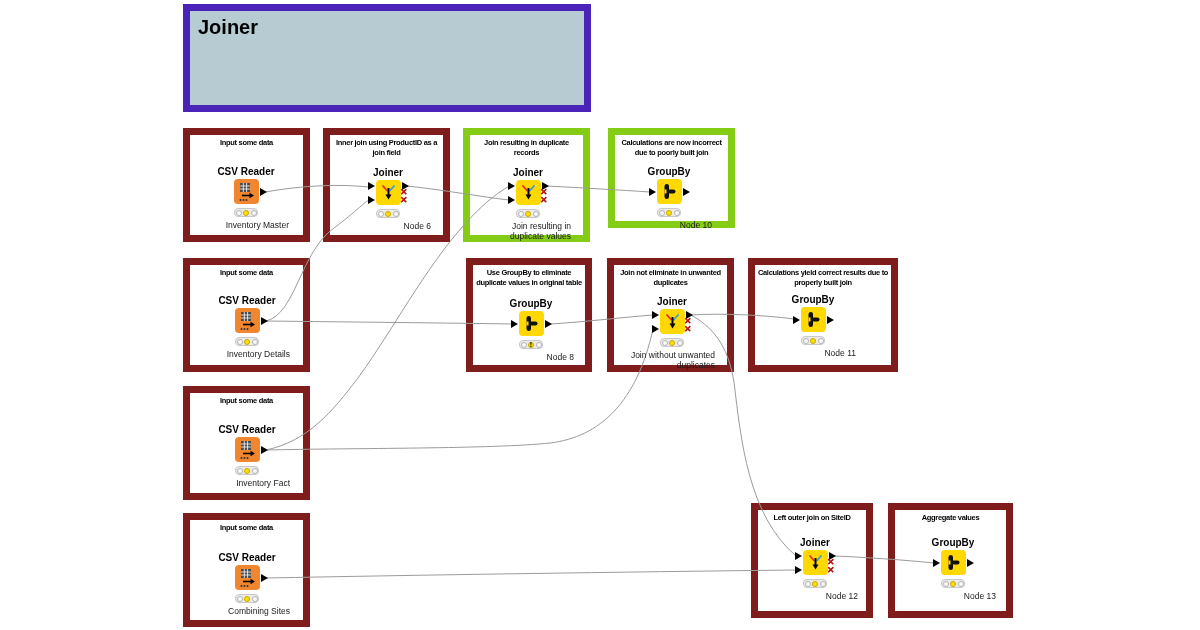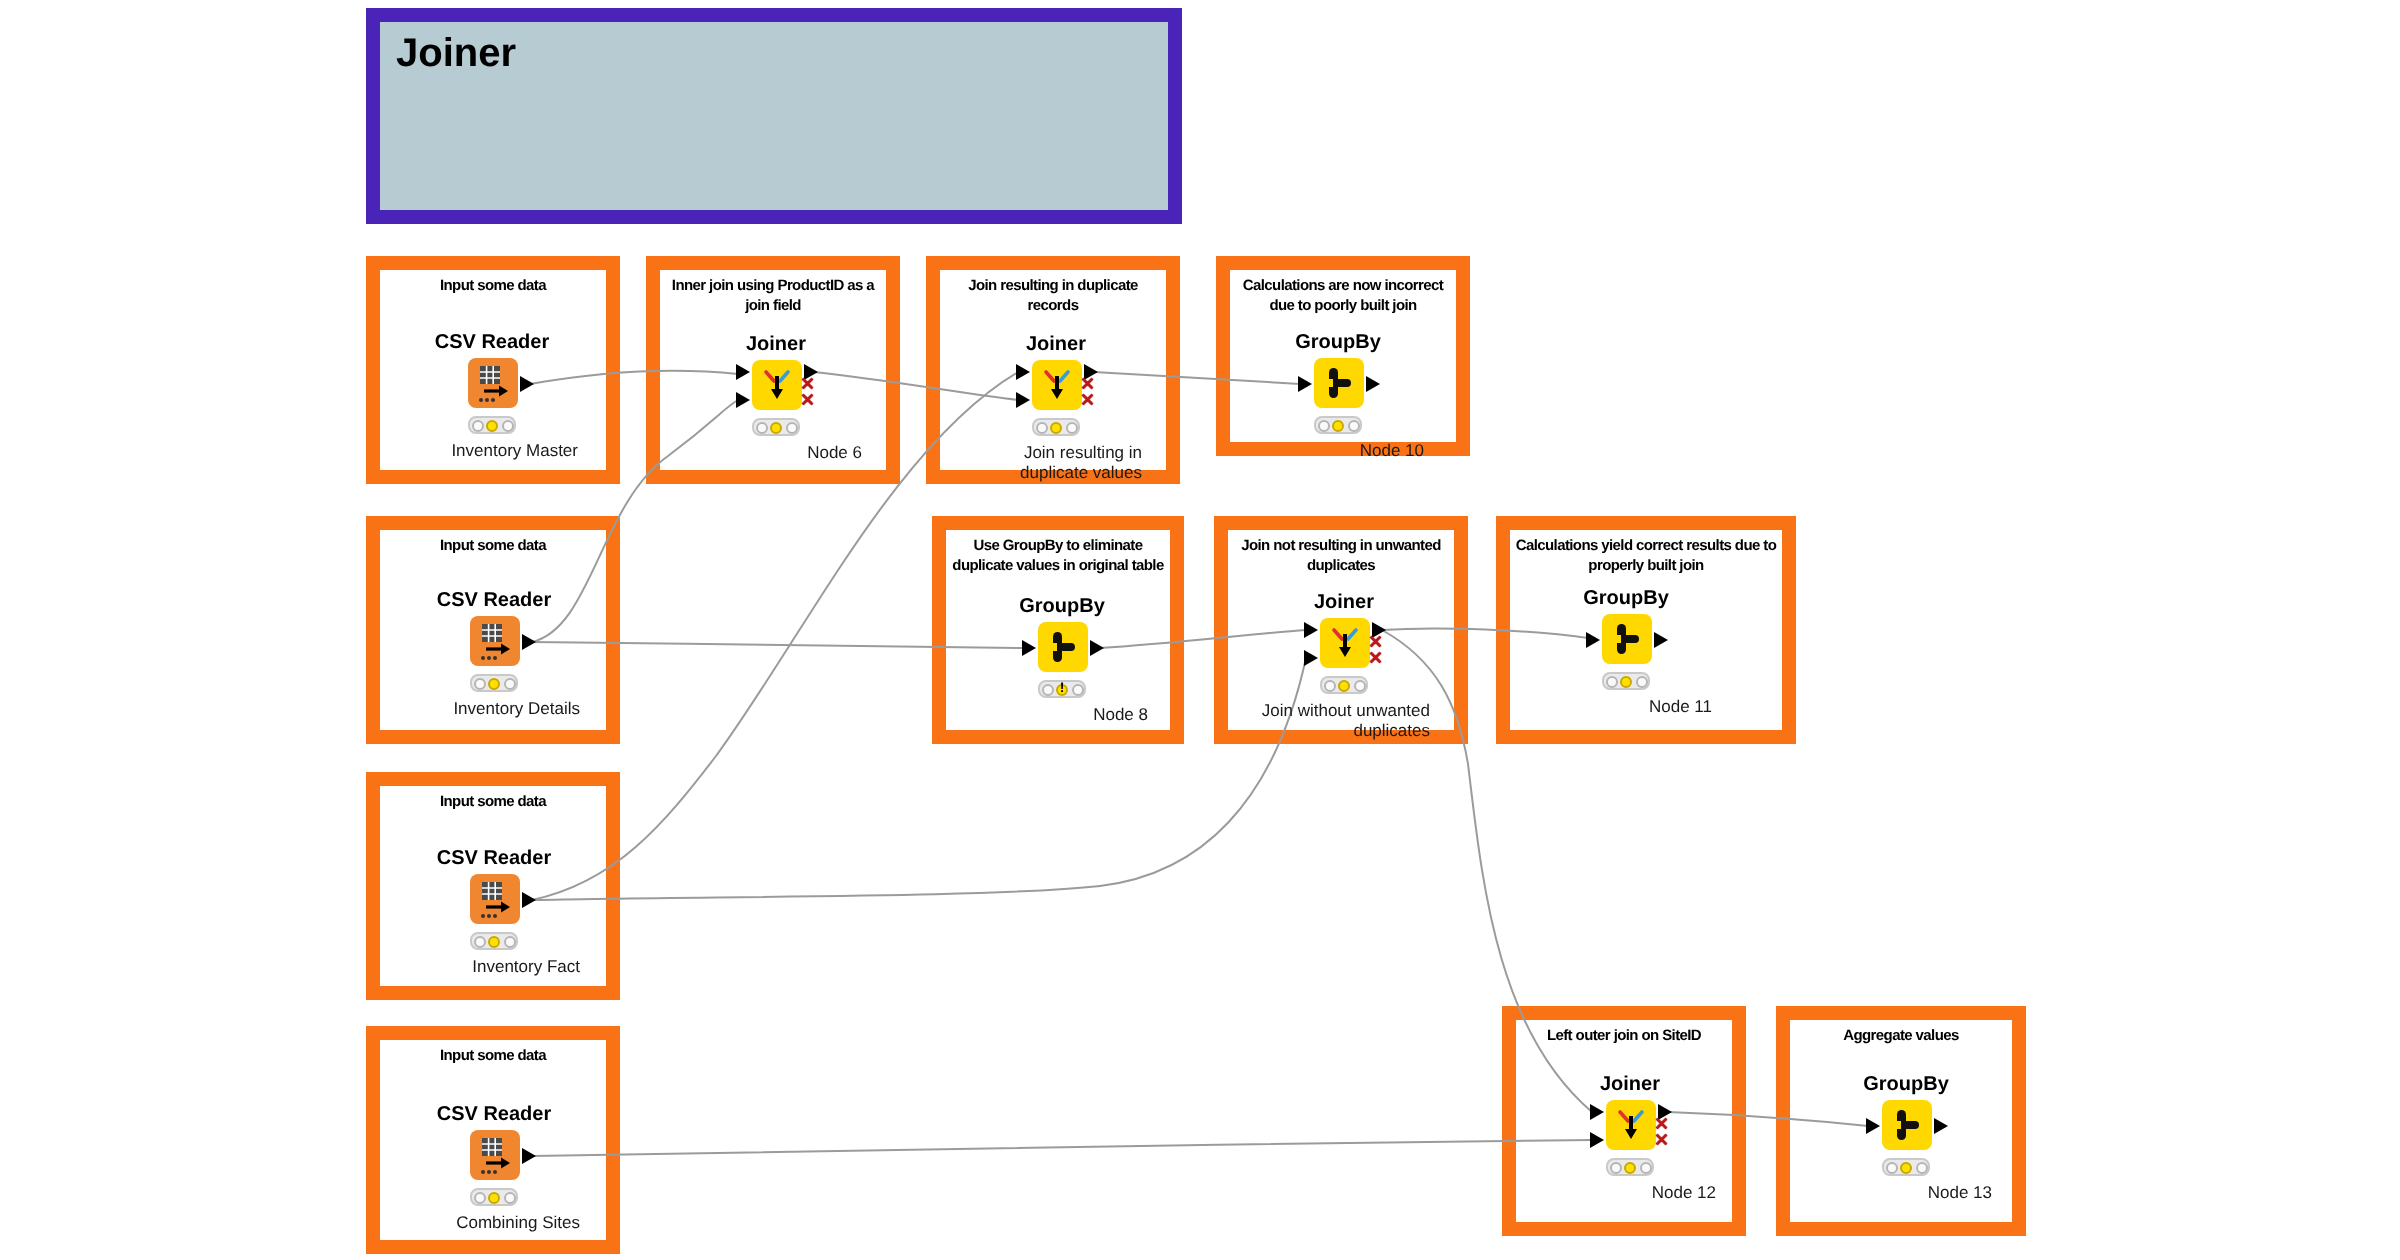--- a/index.html
+++ b/index.html
@@ -2,22 +2,22 @@
 <html><head>
 <meta charset="utf-8">
 <style>
   html,body{margin:0;padding:0;background:#ffffff;}
   #canvas{
     position:relative;width:1200px;height:630px;overflow:hidden;background:#fff;
     font-family:"Liberation Sans",sans-serif;
   }
   
   .annot{position:absolute;box-sizing:border-box;background:#fff;z-index:1;}
-  .annot.purple{border:7px solid #f97316;}
-  .annot.red{border:7px solid #f97316;}
+  .annot.purple{border:7px solid #7f1d1d;}
+  .annot.red{border:7px solid #84cc16;}
   .annot-title{
     font-weight:bold;font-size:7.5px;letter-spacing:-0.3px;line-height:1.3;
     text-align:center;color:#000;padding:3px 2px 0 2px;
   }
   
   #title-annot{
     position:absolute;box-sizing:border-box;z-index:1;
     border:7px solid #4A23B8;background:#B6CBD2;
     left:183px;top:4px;width:408px;height:108px;padding:4px 8px;
   }
@@ -79,21 +79,21 @@
     <div class="annot red" style="left: 608px; top: 128px; width: 127px; height: 100px;">
       <div class="annot-title">Calculations are now incorrect due to poorly built join</div>
     </div>
     <div class="annot purple" style="left: 183px; top: 258px; width: 127px; height: 114px;">
       <div class="annot-title">Input some data</div>
     </div>
     <div class="annot purple" style="left: 466px; top: 258px; width: 126px; height: 114px;">
       <div class="annot-title">Use GroupBy to eliminate duplicate values in original table</div>
     </div>
     <div class="annot purple" style="left: 607px; top: 258px; width: 127px; height: 114px;">
-      <div class="annot-title">Join not resulting in unwanted duplicates</div>
+      <div class="annot-title">Join not eliminate in unwanted duplicates</div>
     </div>
     <div class="annot purple" style="left: 748px; top: 258px; width: 150px; height: 114px;">
       <div class="annot-title">Calculations yield correct results due to properly built join</div>
     </div>
     <div class="annot purple" style="left: 183px; top: 386px; width: 127px; height: 114px;">
       <div class="annot-title">Input some data</div>
     </div>
     <div class="annot purple" style="left: 183px; top: 513px; width: 127px; height: 114px;">
       <div class="annot-title">Input some data</div>
     </div>

